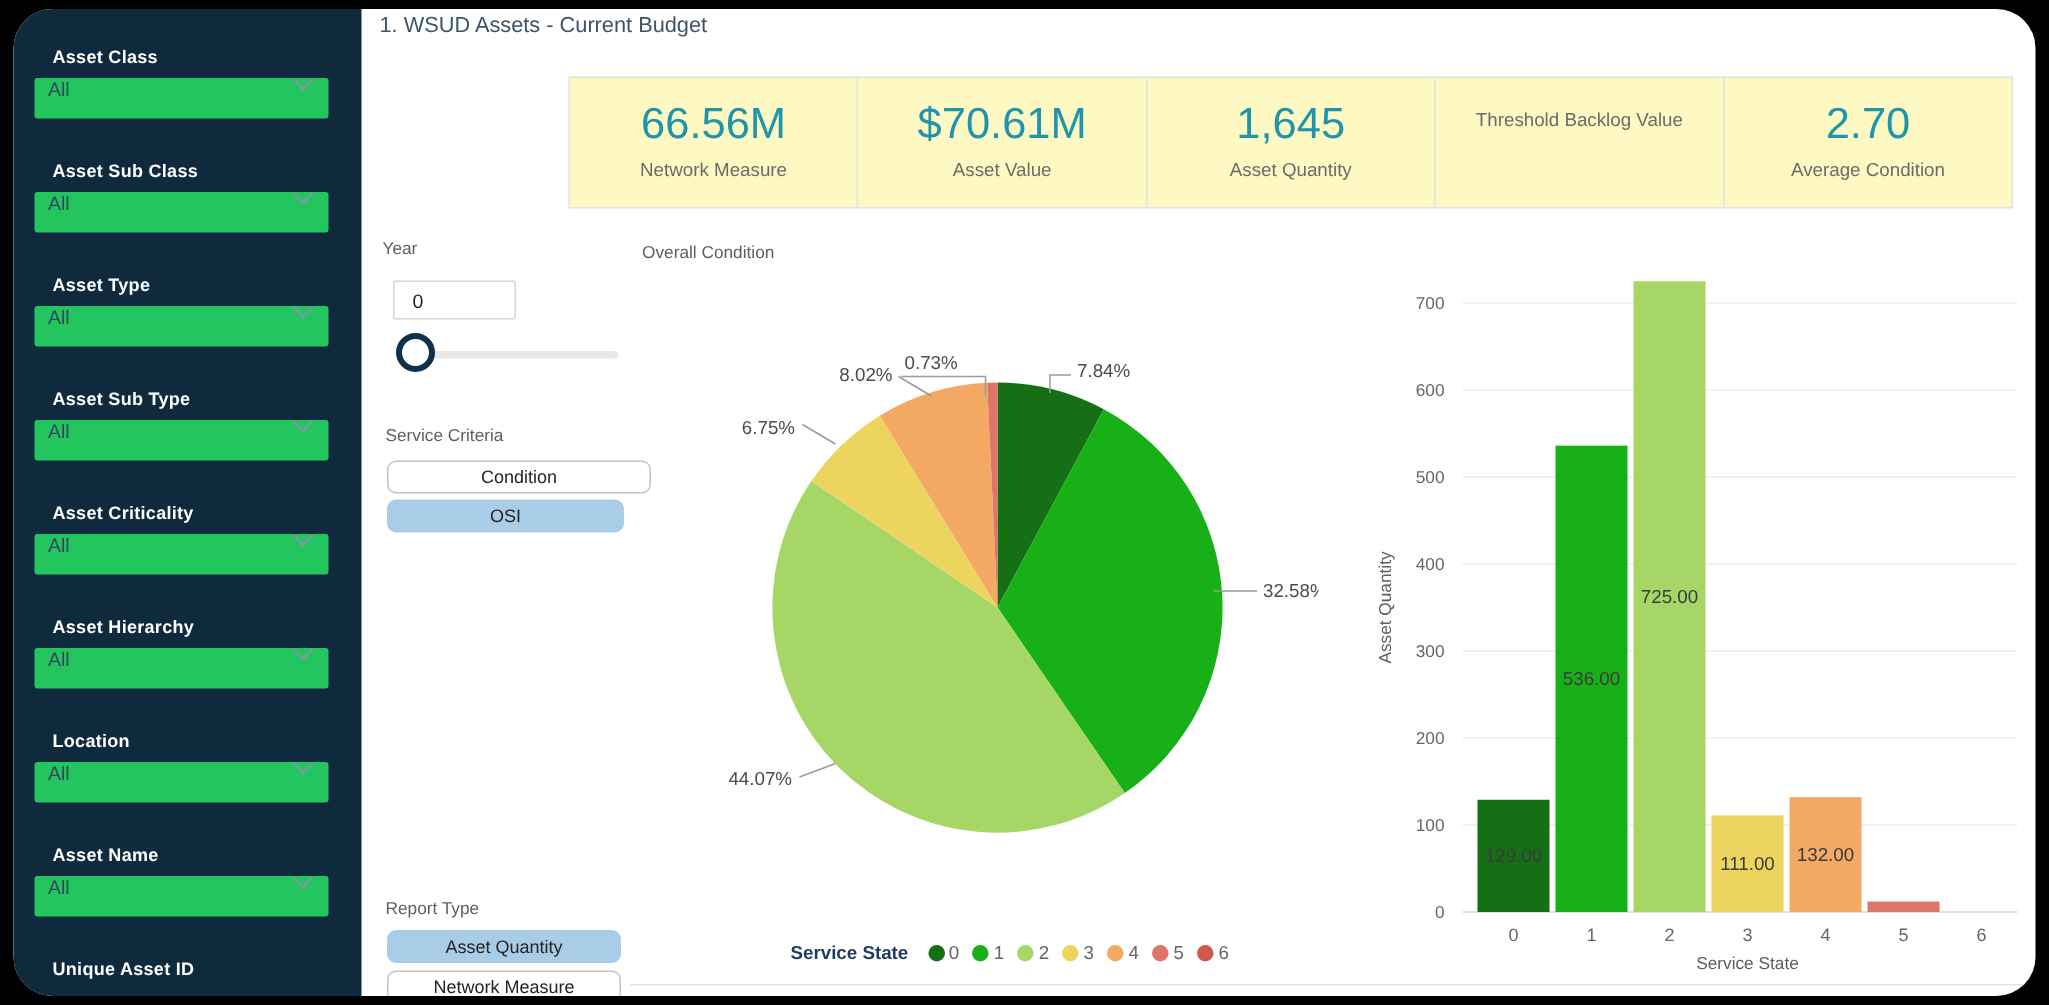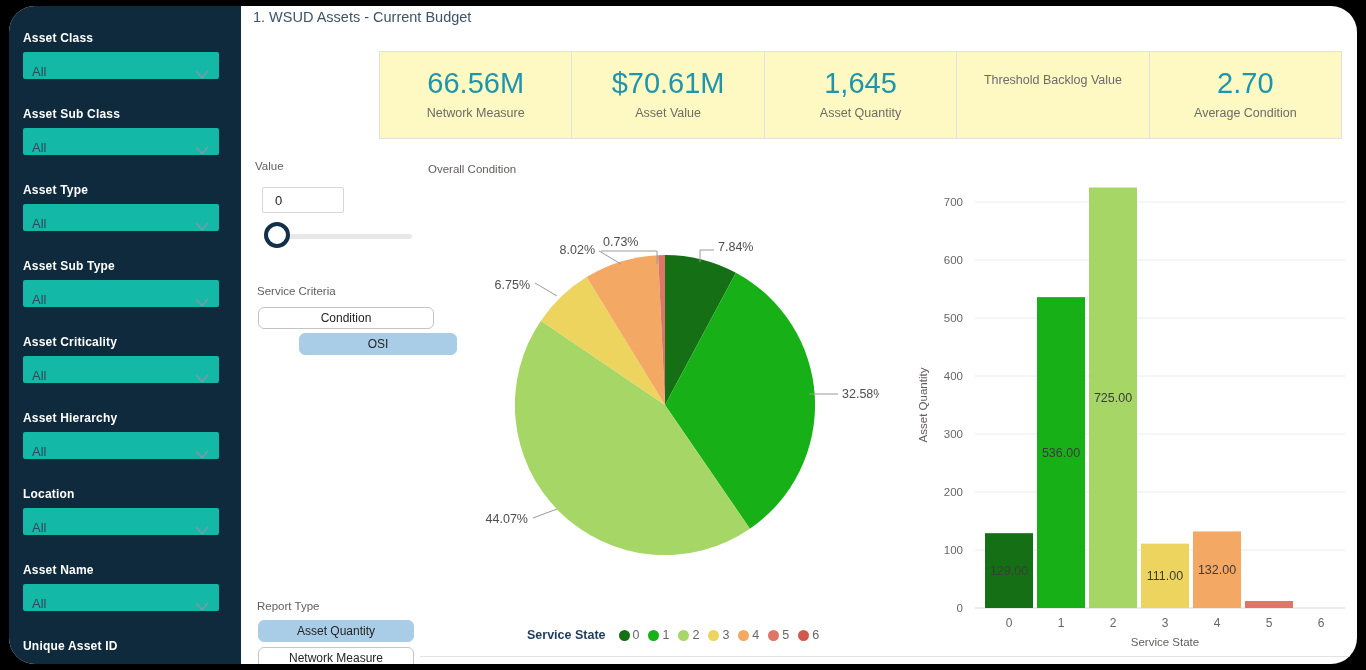--- a/index.html
+++ b/index.html
@@ -2,23 +2,23 @@
 <html><head>
 <meta charset="utf-8">
 <style>
   * { margin:0; padding:0; box-sizing:border-box; }
   html,body { width:1366px; height:670px; background:#000; font-family:"Liberation Sans", sans-serif; overflow:hidden; }
   .window { position:absolute; left:9px; top:6px; width:1348px; height:658px; background:#fff; border-radius:26px; overflow:hidden; }
 
   
   .sidebar { position:absolute; left:0; top:0; width:232px; height:100%; background:#0e2a3c; padding:25px 0 0 14px; }
   .filter-group { height:76px; position:relative; }
-  .filter-label { color:#fff; font-size:12px; font-weight:bold; letter-spacing:.2px; }
-  .dropdown { position:absolute; top:21px; left:0; width:196px; height:27px; background:#14b8a6; border-radius:2px;
-              display:flex; align-items:flex-end; justify-content:space-between; padding:0 10px 0 9px; }
+  .filter-label { color:#fff; font-size:12px; font-weight:bold; letter-spacing:.2px;margin-left:12px; }
+  .dropdown { position:absolute; top:21px; left:0; width:196px; height:27px; background:#22c55e; border-radius:2px;
+              display:flex; align-items:flex-start; justify-content:space-between; padding:0 10px 0 9px; }
   .dropdown .val { font-size:13px; color:#33475c; }
   .chev svg { display:block; }
 
   
   .page-title { position:absolute; left:244px; top:3px; font-size:14.5px; color:#3d5468; }
 
   .kpi-row { position:absolute; left:370px; top:45px; width:963px; height:88px; display:flex; border:1px solid #e2e2e2; background:#fef9c3; }
   .kpi-card { flex:1; border-right:1px solid #e2e2e2; text-align:center; padding-top:15px; }
   .kpi-card:last-child { border-right:none; }
   .kpi-value { font-size:29px; color:#1e95ac; }
@@ -159,29 +159,29 @@
       </div>
       <div class="kpi-card">
         <div class="kpi-label">Threshold Backlog Value</div>
       </div>
       <div class="kpi-card">
         <div class="kpi-value">2.70</div>
         <div class="kpi-label">Average Condition</div>
       </div>
     </div>
 
-  <div class="ctl-label" style="left:246px; top:154px;">Value</div>
+  <div class="ctl-label" style="left:246px; top:154px;">Year</div>
   <div class="year-input">0</div>
   <div class="slider-track"></div>
   <div class="slider-handle"></div>
 
   <div class="ctl-label" style="left:248px; top:279px;">Service Criteria</div>
   <div id="scButtons">
       <div class="pill-btn" style="left: 249px; top: 301px; width: 176px;">Condition</div>
-      <div class="pill-btn selected" style="left: 249px; top: 327px; width: 158px; margin-left: 41px;">OSI</div>
+      <div class="pill-btn selected" style="left: 249px; top: 327px; width: 158px;">OSI</div>
     </div>
 
   <div class="ctl-label" style="left:248px; top:594px;">Report Type</div>
   <div id="rtButtons">
       <div class="pill-btn selected" style="left: 249px; top: 614px; width: 156px;">Asset Quantity</div>
       <div class="pill-btn" style="left: 249px; top: 641px; width: 156px;">Network Measure</div>
     </div>
 
   <div class="ctl-label" style="left:419px; top:157px;text-align:center;">Overall Condition</div>
 

